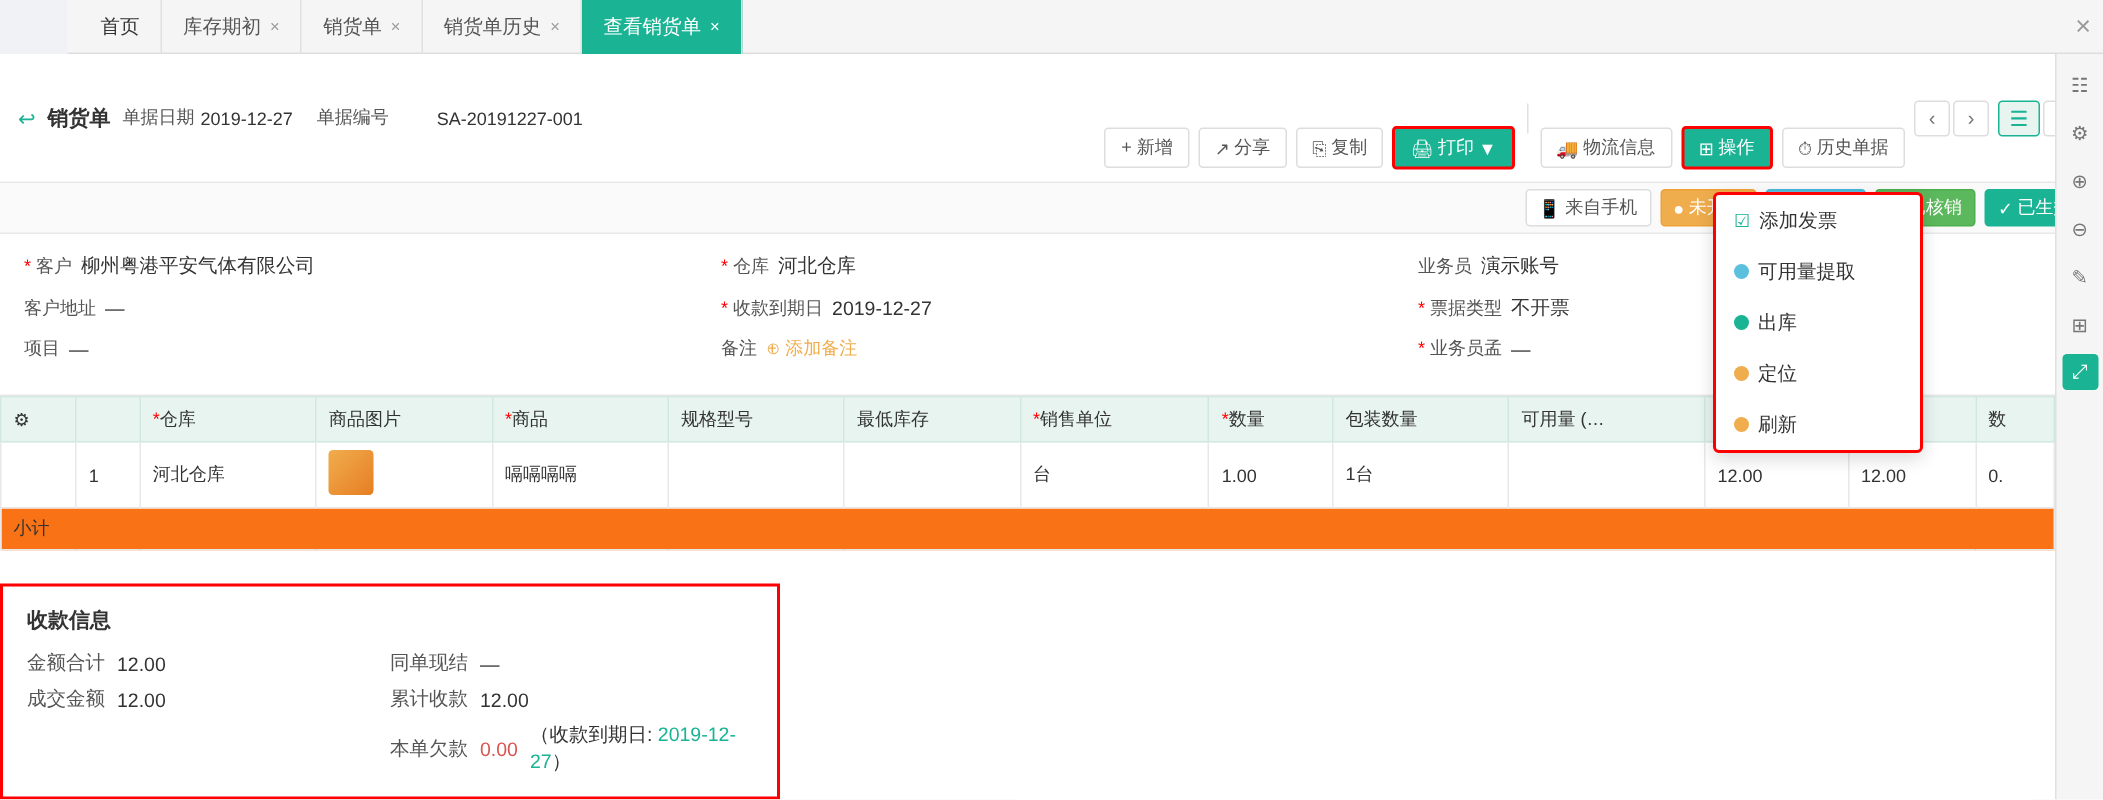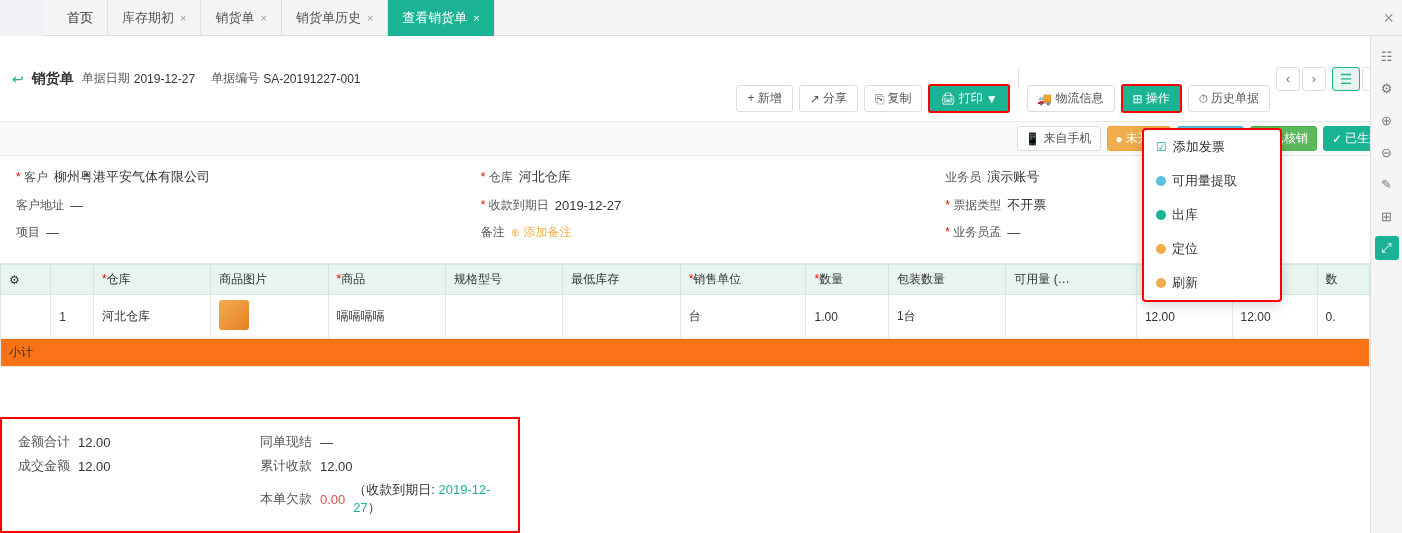--- a/index.html
+++ b/index.html
@@ -172,21 +172,21 @@
       <div class="doc-info">
         <span class="doc-icon">↩</span>
         <span class="doc-title">销货单</span>
         <div class="doc-meta">
           <span>
             <span>单据日期</span>
             <span style="color:#333; font-weight:500;">2019-12-27</span>
           </span>
           <span>
             <span>单据编号</span>
-            <span style="color:#333; font-weight:500;">SA-20191227-001</span>
+            <span style="color:#333; font-weight:500;margin-left:28px;">SA-20191227-001</span>
           </span>
         </div>
       </div>
       <div class="toolbar-actions">
         <button class="btn-action">+ 新增</button>
         <button class="btn-action">
           <span>↗</span>
           <span>分享</span>
         </button>
         <button class="btn-action">
@@ -330,20 +330,21 @@
             <td>0.</td>
           </tr>
           <tr class="subtotal">
             <td colspan="14">小计</td>
           </tr>
         </tbody>
       </table>
     </div>
 
     <div class="bottom-info">
+      <div class="info-title">收款信息</div>
       <div class="info-grid">
         <div class="info-row">
           <span class="info-label">金额合计</span>
           <span class="info-value">12.00</span>
         </div>
         <div class="info-row">
           <span class="info-label">同单现结</span>
           <span class="info-value">—</span>
         </div>
         <div class="info-row">

